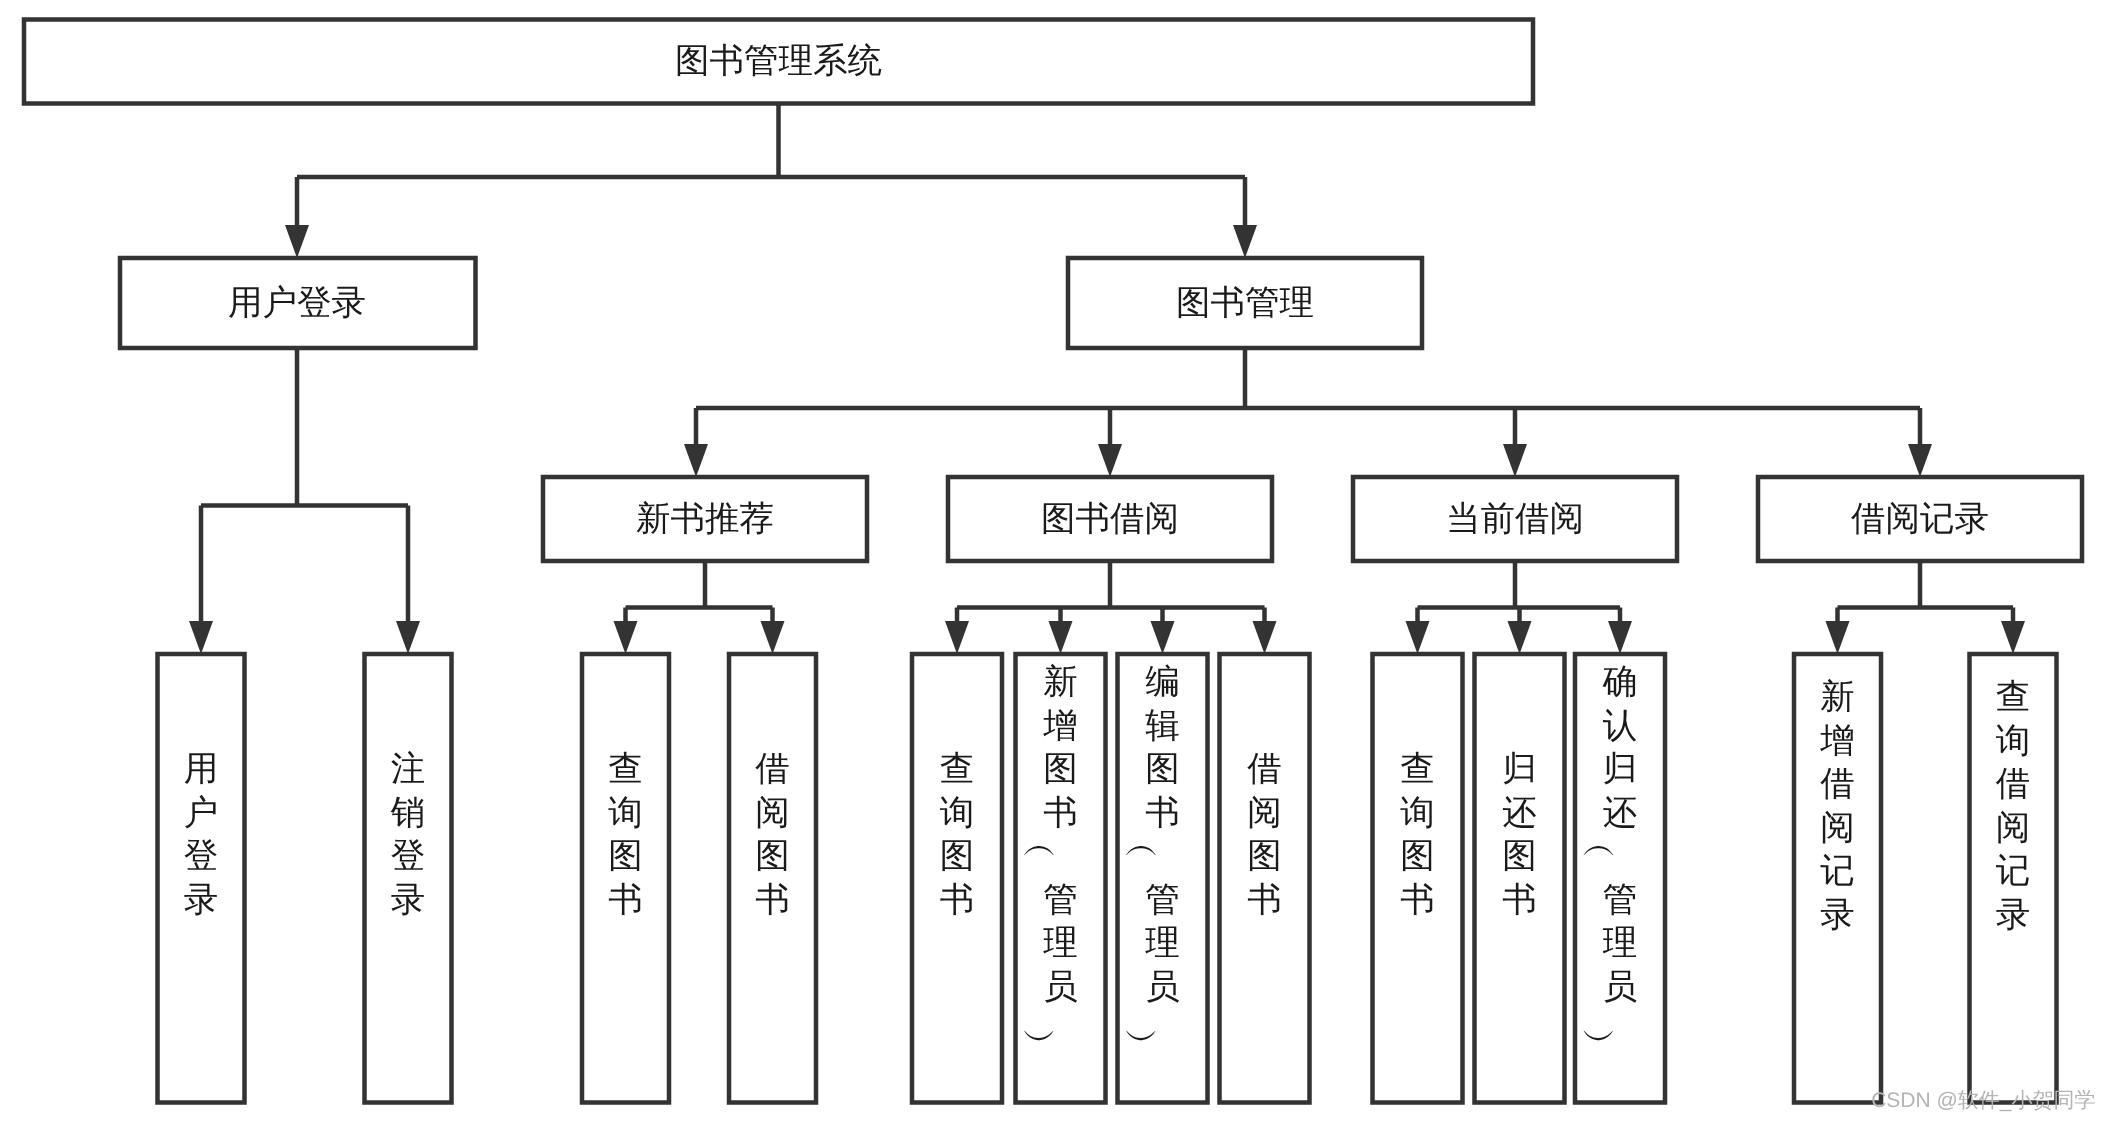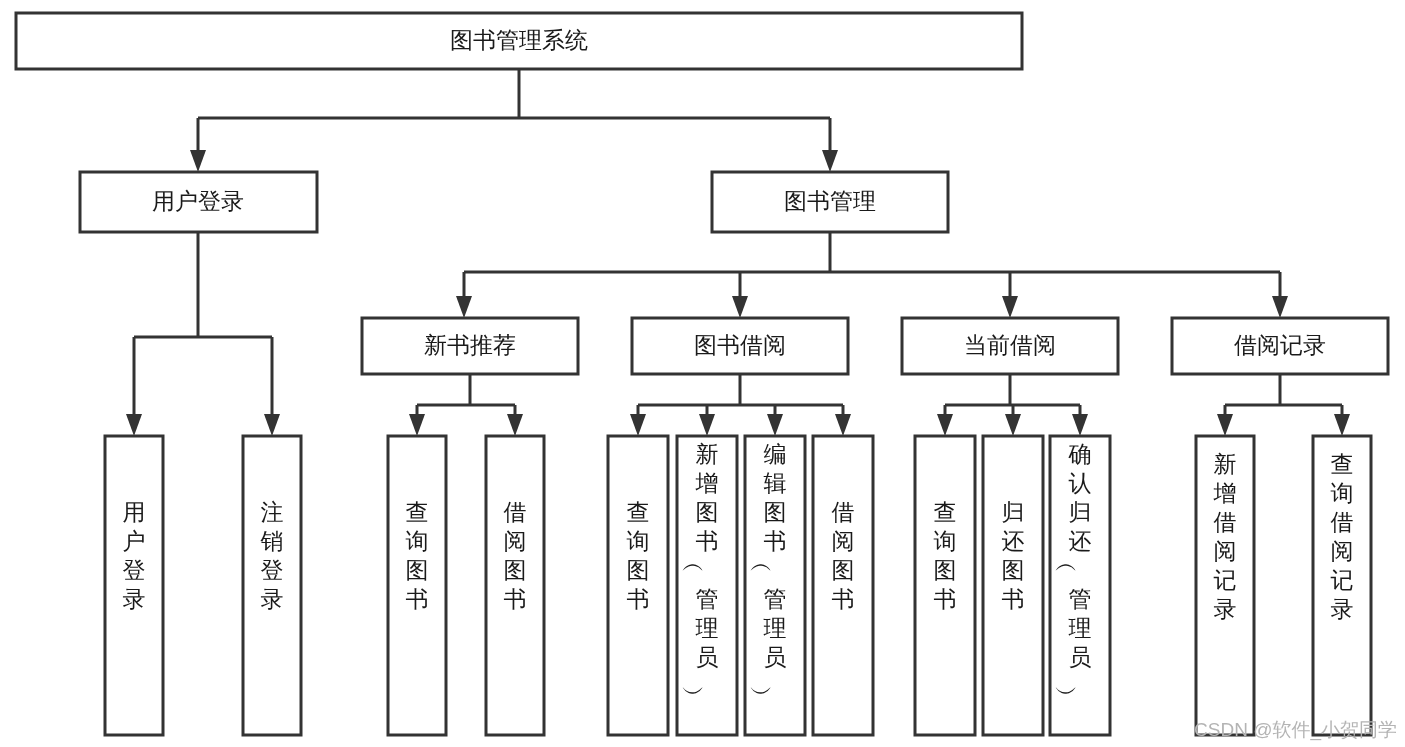--- a/index.html
+++ b/index.html
@@ -17,21 +17,21 @@
     font-family:"Liberation Sans","DejaVu Sans",sans-serif;
     font-size:23px;fill:#1a1a1a;text-anchor:middle;dominant-baseline:middle;
   }
   .node-label-v{
     font-family:"Liberation Sans","DejaVu Sans",sans-serif;
     font-size:23px;fill:#1a1a1a;text-anchor:middle;
   }
   .watermark{
     position:absolute;right:8px;bottom:4px;
     font-family:"Liberation Sans","DejaVu Sans",sans-serif;
-    font-size:19px;color:#b4b4b4;white-space:nowrap;user-select:none;
+    font-size:14px;color:#b4b4b4;white-space:nowrap;user-select:none;
   }
 </style>
 </head>
 <body>
 
 <div id="diagram-root">
 
   <svg id="diagram-svg" viewBox="0 0 1405 747">
 
     <g>

